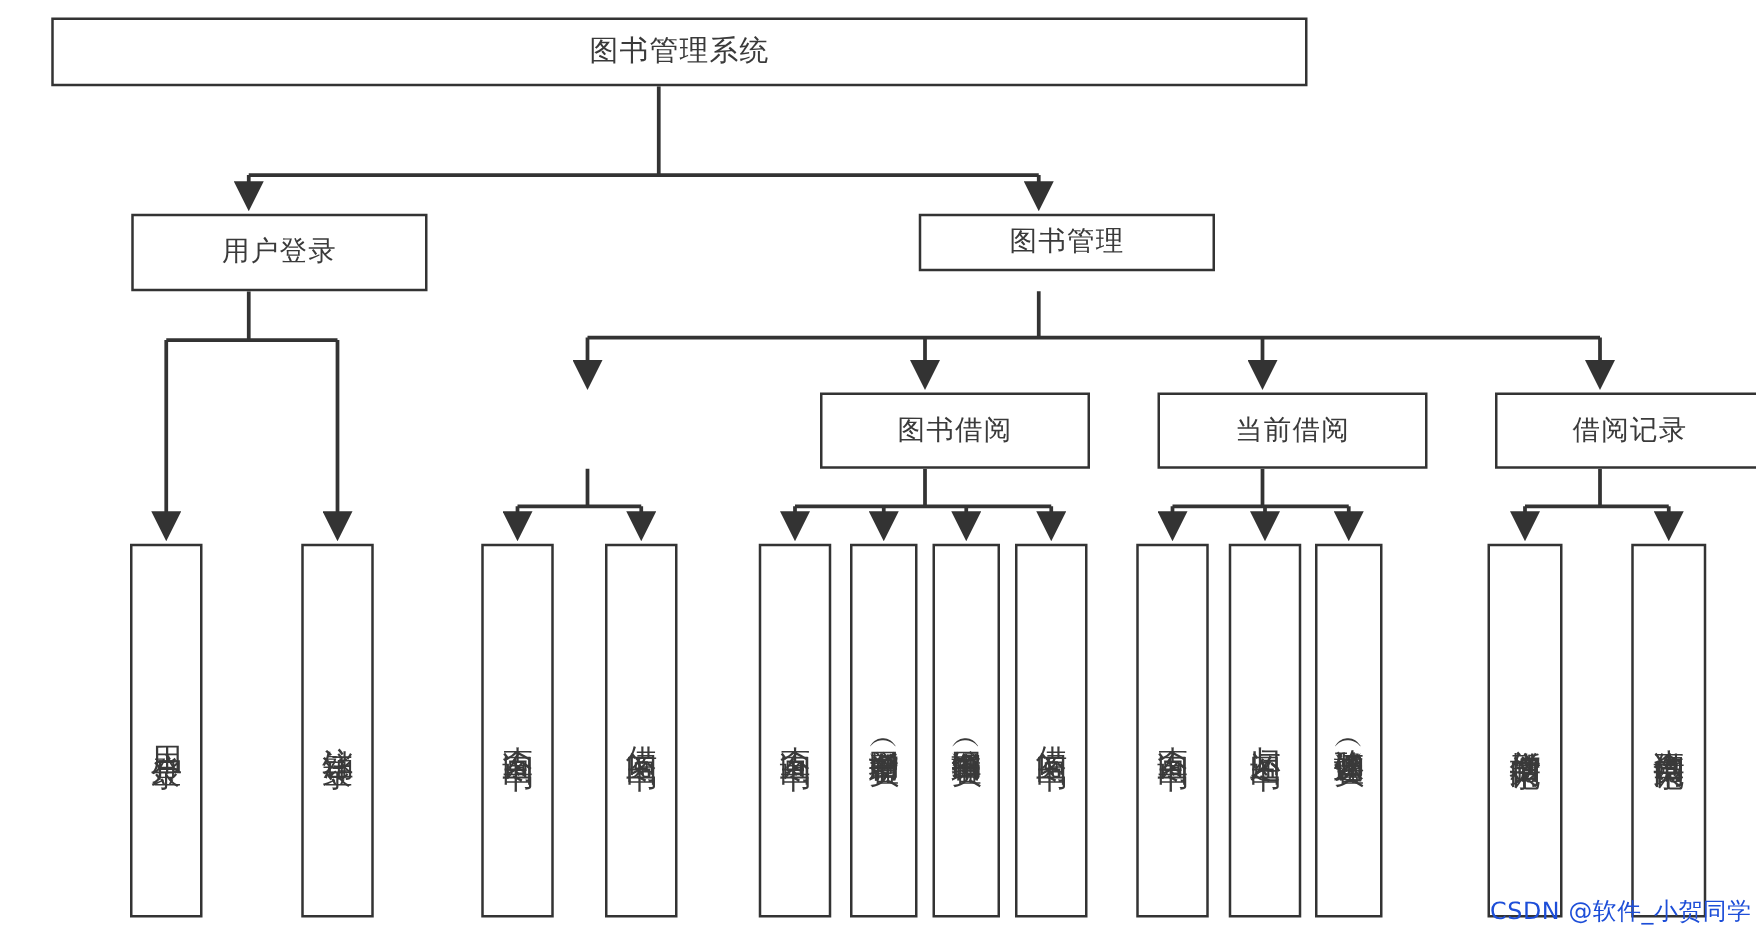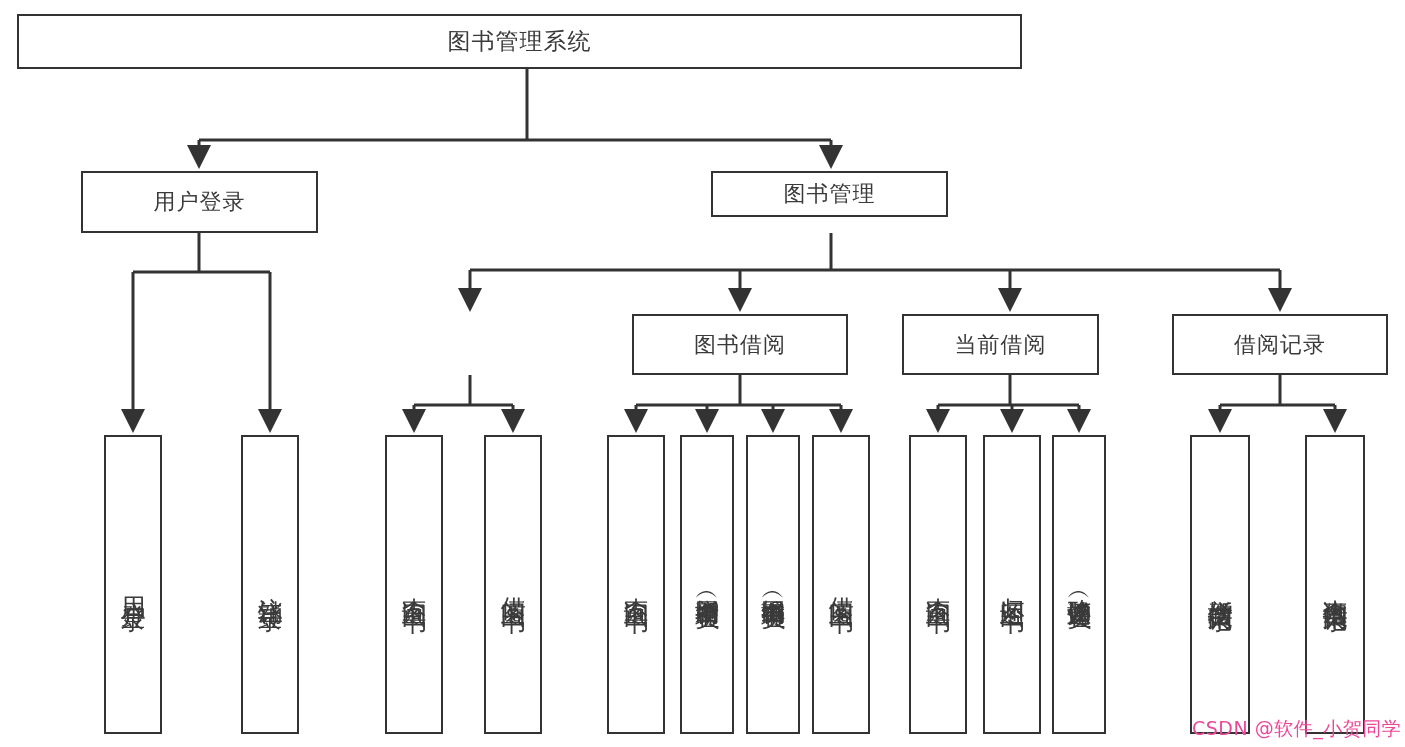--- a/index.html
+++ b/index.html
@@ -34,20 +34,21 @@
     background: #ffffff;
     display: flex;
     align-items: center;
     justify-content: center;
     color: #3a3a3a;
     line-height: 1.18;
   }
   .node.horiz {
     font-size: 22px;
     letter-spacing: 1px;
+    margin-left: 24px;
   }
   .node.vert {
     writing-mode: vertical-rl;
     text-orientation: upright;
     font-size: 25px;
     letter-spacing: 4px;
     padding-top: 6px;
     padding-bottom: 6px;
     align-items: center;
     justify-content: center;
@@ -56,21 +57,21 @@
     writing-mode: vertical-rl;
     text-orientation: upright;
     display: block;
     text-align: center;
   }
   .node.root {
     font-size: 23px;
   }
   .watermark {
     position: absolute;
-    color: #ec4899;
+    color: #1d4ed8;
     font-size: 19px;
     white-space: nowrap;
     letter-spacing: 0.5px;
   }
 </style>
 </head>
 <body>
 
 <div id="canvas">
 
@@ -132,21 +133,21 @@
   <div class="node horiz" style="left:81px;top:171px;width:237px;height:62px;">
     <span class="txt">用户登录</span>
   </div>
   <div class="node horiz" style="left:711px;top:171px;width:237px;height:46px;">
     <span class="txt">图书管理</span>
   </div>
 
   <div class="node horiz" style="left:632px;top:314px;width:216px;height:61px;">
     <span class="txt">图书借阅</span>
   </div>
-  <div class="node horiz" style="left:902px;top:314px;width:197px;height:61px;">
+  <div class="node horiz" style="left:902px;top:314px;width:216px;height:61px;">
     <span class="txt">当前借阅</span>
   </div>
   <div class="node horiz" style="left:1172px;top:314px;width:216px;height:61px;">
     <span class="txt">借阅记录</span>
   </div>
 
   <div class="node vert" style="left:104px;top:435px;width:58px;height:299px;">
     <span class="txt">用户登录</span>
   </div>
   <div class="node vert" style="left:241px;top:435px;width:58px;height:299px;">

